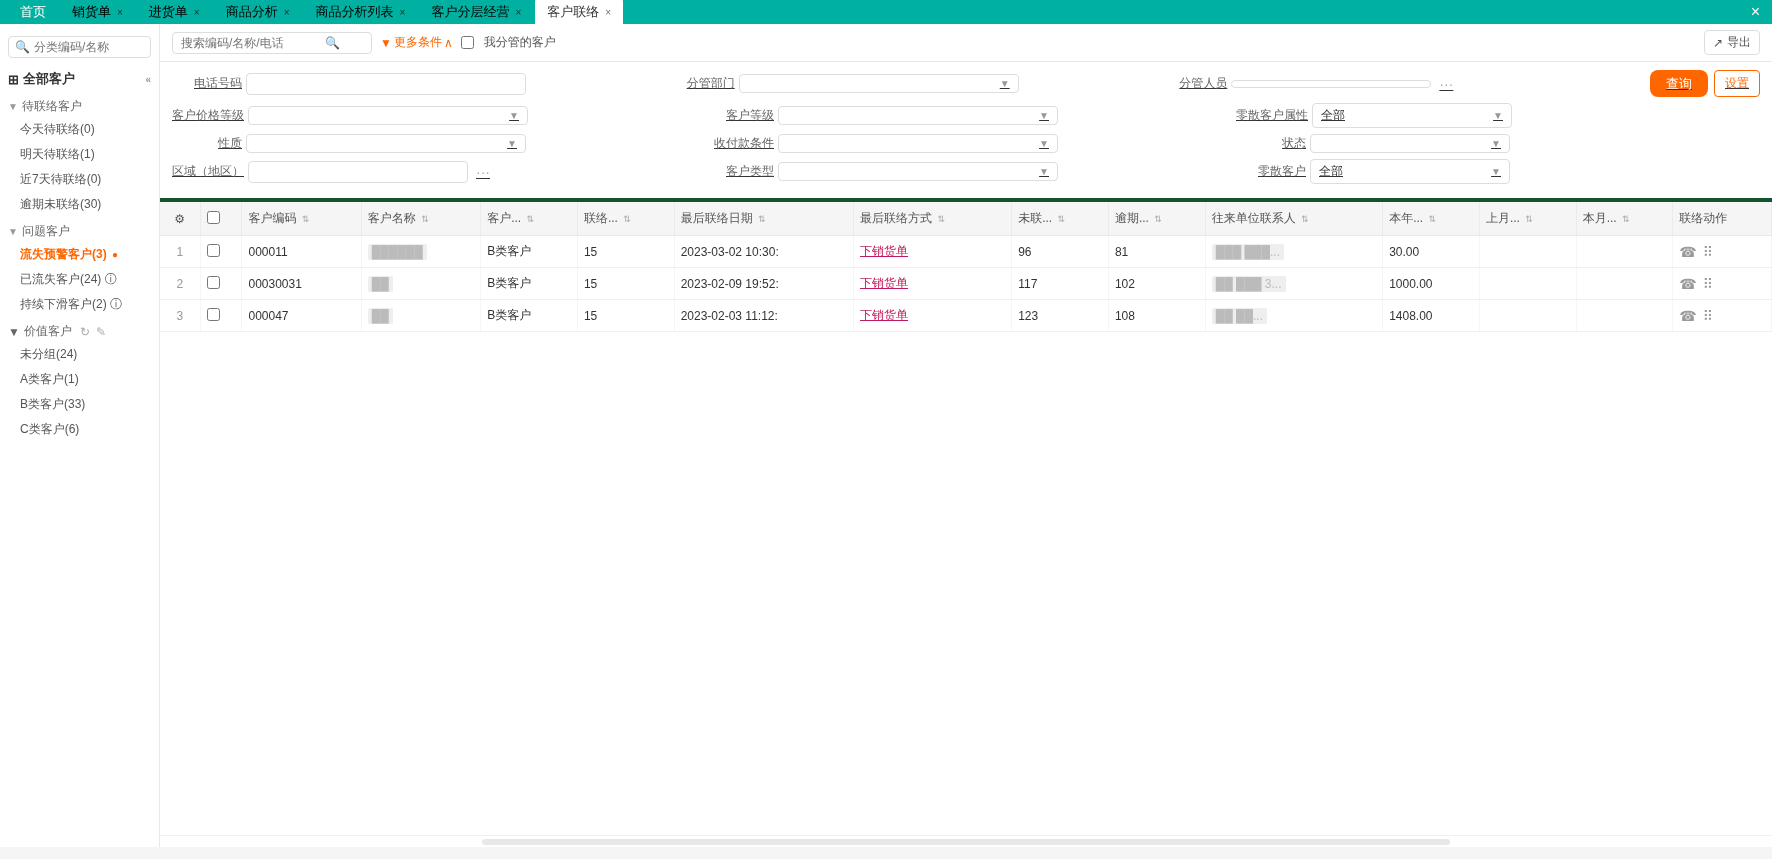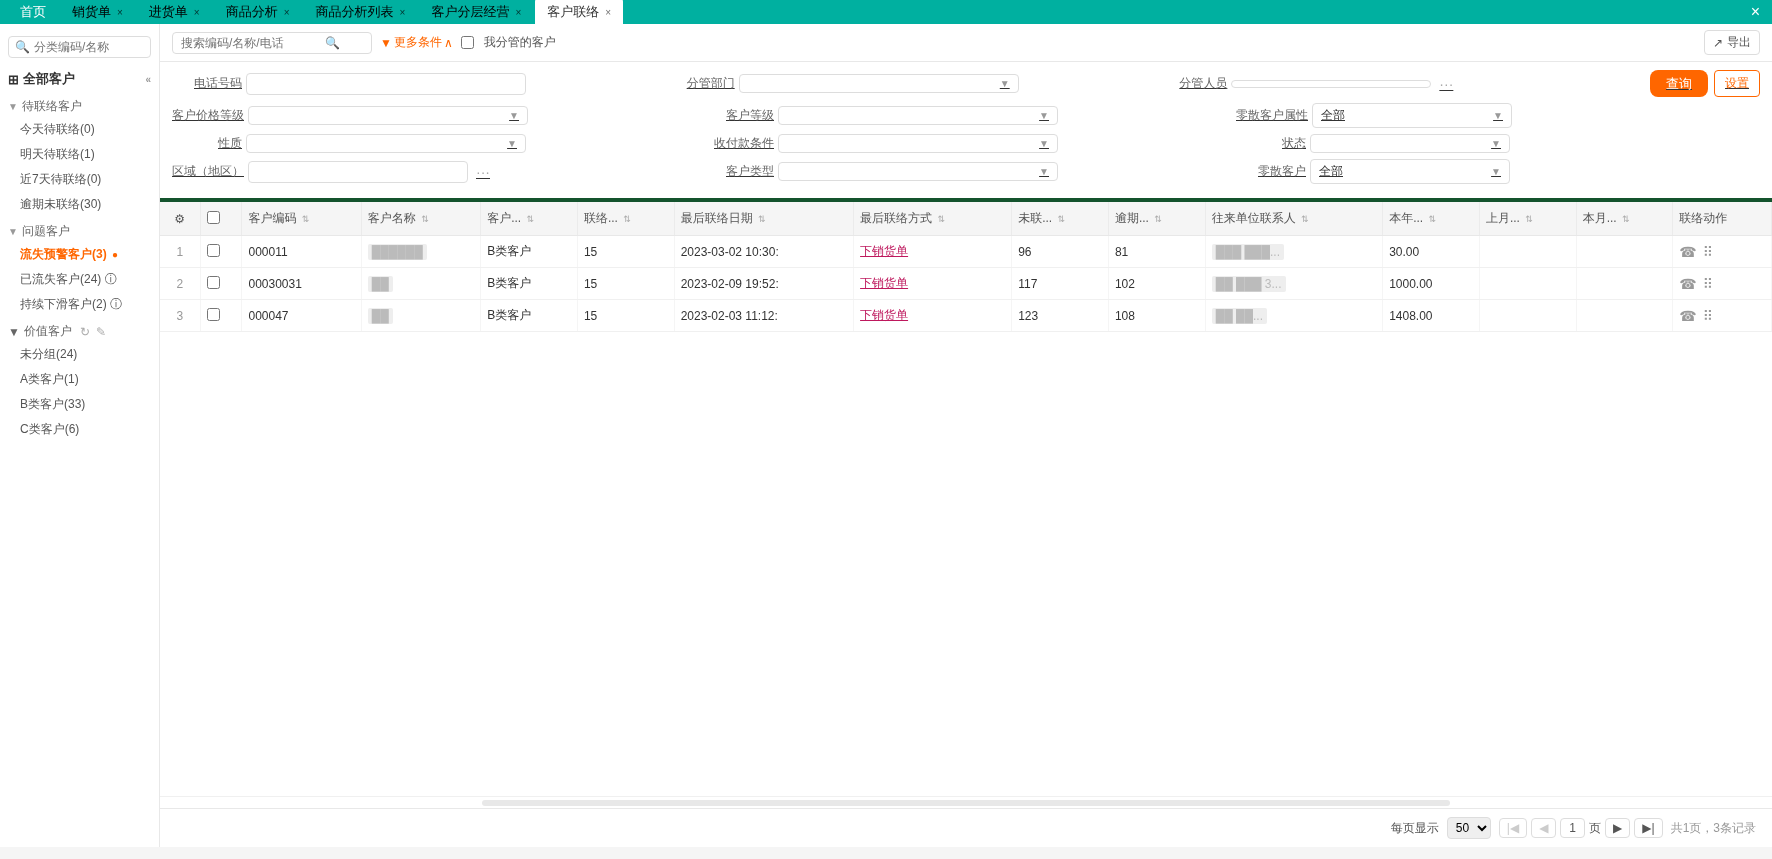--- a/index.html
+++ b/index.html
@@ -467,29 +467,14 @@
     </td>
   </tr>
           </tbody>
       </table>
     </div>
 
     <div class="scroll-bar-area">
       <div class="scroll-bar-track"></div>
     </div>
 
-    <div class="pagination-bar">
-      <span>每页显示</span>
-      <select>
-        <option>50</option>
-      </select>
-      <div class="page-nav">
-        <button disabled="">|◀</button>
-        <button disabled="">◀</button>
-        <span class="page-current">1</span>
-        <span>页</span>
-        <button>▶</button>
-        <button>▶|</button>
-      </div>
-      <span class="page-total">共1页，3条记录</span>
-    </div>
   </div>
 </div>
 
 </body></html>

